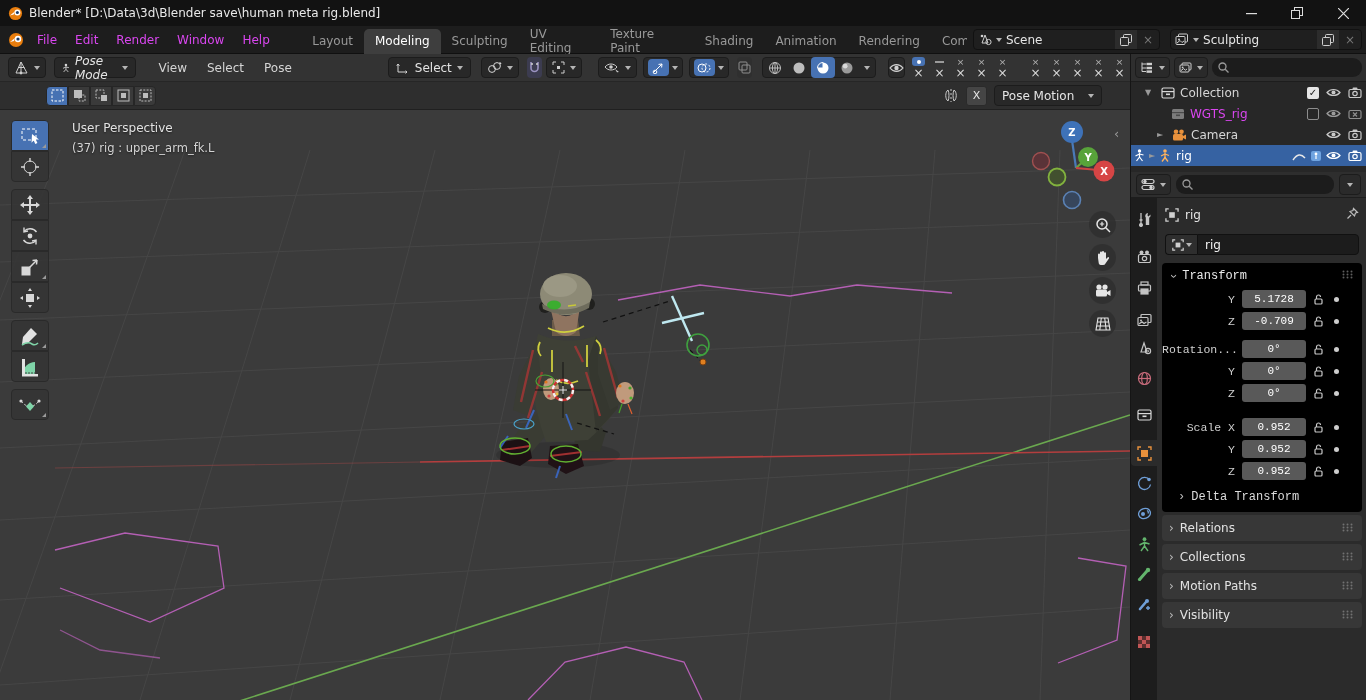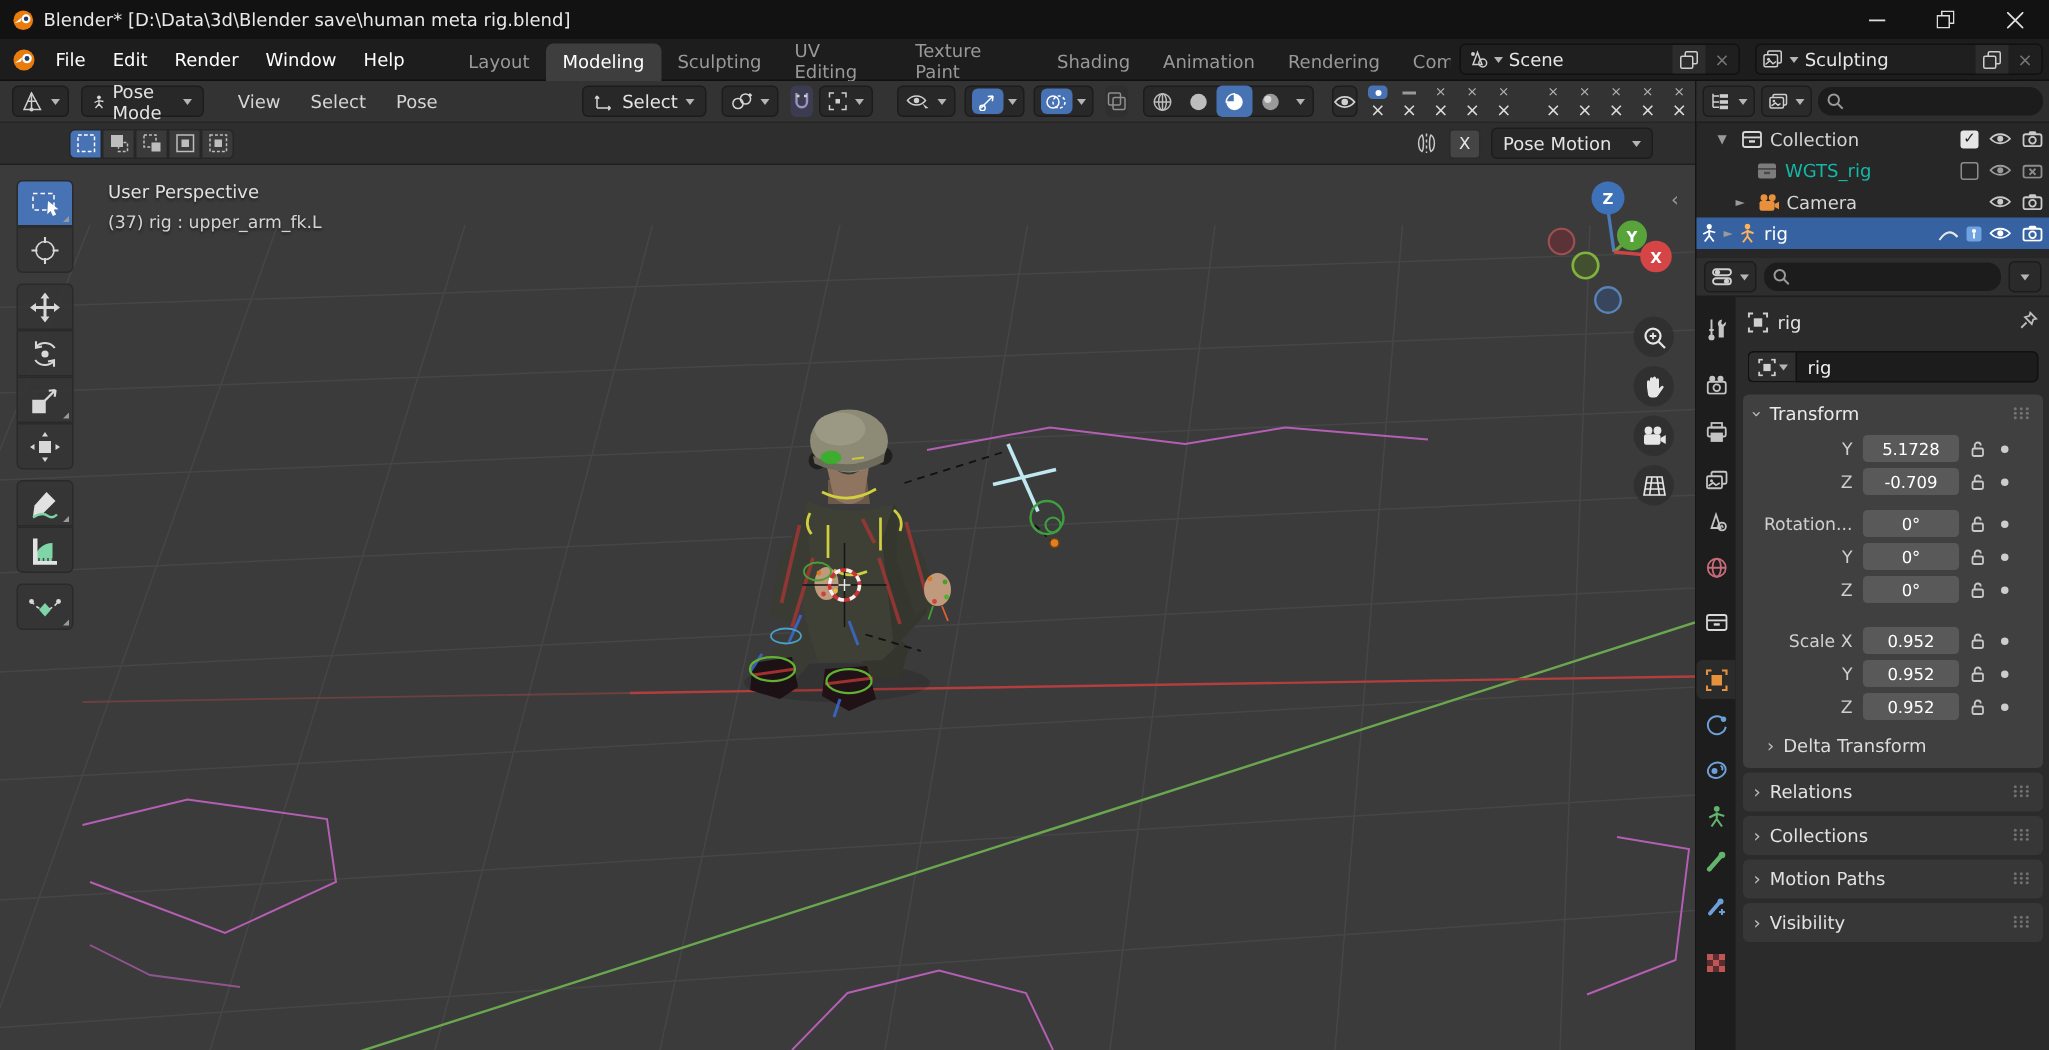--- a/index.html
+++ b/index.html
@@ -9,21 +9,21 @@
   
   #titlebar { position:absolute; left:0; top:0; width:1366px; height:26px;
     background:#121212; color:#e9e9e9; display:flex; align-items:center; font-size:12px; }
   #titlebar .logo { margin:0 6px 0 8px; display:flex; }
   #titlebar .win-controls { margin-left:auto; display:flex; height:100%; }
   .win-btn { width:46px; height:26px; display:flex; align-items:center; justify-content:center; color:#ddd; }
 
   
   #menubar { position:absolute; left:0; top:26px; width:1366px; height:28px;
     background:#1d1d1d; display:flex; align-items:center; border-bottom:1px solid #101010; }
-  .menu-item { color:#ffffff; font-size:12px; padding:4px 9px; border-radius:3px; }
+  .menu-item { color:#d946ef; font-size:12px; padding:4px 9px; border-radius:3px; }
   .ws-tab { color:#999; font-size:12px; padding:5px 11px 6px; border-radius:5px 5px 0 0; margin-top:3px; }
   .ws-tab.active { background:#3e3e3e; color:#fff; }
   .selector { display:flex; align-items:center; height:21px; background:#1f1f1f;
     border:1px solid #111; border-radius:4px; color:#e6e6e6; font-size:12px; }
   .selector .icn { padding:0 4px; display:flex; align-items:center; }
   .selector .lbl { flex:1; padding:0 4px; }
   .selector .mini { width:22px; height:100%; display:flex; align-items:center; justify-content:center; background:#2c2c2c; }
   .selector .mini.x { background:transparent; color:#777; }
 
   .chev { width:0; height:0; border-left:3.5px solid transparent; border-right:3.5px solid transparent; border-top:4px solid #b5b5b5; display:inline-block; }
@@ -61,42 +61,42 @@
     display:flex; align-items:center; justify-content:center; }
 
   
   #outliner { position:absolute; left:1130px; top:54px; width:236px; height:118px; background:#272727; border-left:1px solid #151515; }
   #outliner .hdr { height:28px; background:#2e2e2e; display:flex; align-items:center; padding:0 4px; gap:4px; border-bottom:1px solid #1d1d1d; }
   .search { flex:1; height:19px; background:#1c1c1c; border-radius:9px; display:flex; align-items:center; padding:0 6px; gap:4px; }
   .orow { height:21px; display:flex; align-items:center; font-size:12px; color:#d6d6d6; padding-right:4px; }
   .orow .disc { width:14px; text-align:center; color:#9a9a9a; font-size:8px; }
   .orow .nm { margin-left:5px; flex:1; white-space:nowrap; overflow:hidden; }
   .orow.sel { background:#3662a2; color:#fff; }
-  .dim { color:#14b8a6; }
+  .dim { color:#d946ef; }
   .cb { width:12px; height:12px; border-radius:2px; background:#e6e6e6; color:#1b1b1b; font-size:10px;
     display:flex; align-items:center; justify-content:center; font-weight:bold; }
   .cb.empty { background:transparent; border:1px solid #8d8d8d; }
   .rgt { display:flex; align-items:center; gap:7px; margin-left:4px; }
 
   
   #props { position:absolute; left:1130px; top:172px; width:236px; height:528px; background:#2b2b2b; border-left:1px solid #151515; }
   #props .hdr { height:26px; background:#2e2e2e; display:flex; align-items:center; gap:5px; padding:0 5px; border-bottom:1px solid #1d1d1d; }
   #ptabs { position:absolute; left:0; top:26px; width:26px; height:502px; background:#1d1d1d; }
   .ptab { position:absolute; left:0; width:26px; height:26px; display:flex; align-items:center; justify-content:center; }
   .ptab.active { background:#2b2b2b; border-radius:4px 0 0 4px; }
   #pcontent { position:absolute; left:26px; top:26px; width:210px; height:502px; overflow:hidden; }
 
   .crumb { display:flex; align-items:center; gap:6px; padding:9px 8px 4px; color:#e4e4e4; font-size:12px; }
   .namerow { display:flex; align-items:center; gap:0; margin:7px 8px 0; }
   .namefield { flex:1; height:21px; background:#1c1c1c; border:1px solid #111; border-radius:0 4px 4px 0;
     color:#efefef; font-size:12px; padding:0 7px; display:flex; align-items:center; }
   .nameicon { height:21px; width:32px; background:#2e2e2e; border:1px solid #111; border-right:none;
     border-radius:4px 0 0 4px; display:flex; align-items:center; justify-content:center; gap:2px; }
 
-  .panel { background:#404040; border-radius:4px; margin:8px 5px 0; padding-bottom:6px; }
+  .panel { background:#000000; border-radius:4px; margin:8px 5px 0; padding-bottom:6px;font-family:Liberation Mono, monospace; }
   .panel-h { height:25px; display:flex; align-items:center; gap:6px; padding:0 7px; color:#eaeaea; font-size:12px; }
   .collapsed { background:#373737; border-radius:4px; margin:3px 5px 0; height:26px; display:flex; align-items:center; gap:6px; padding:0 7px; color:#e2e2e2; font-size:12px; }
   .dgrip { margin-left:auto; opacity:.65; }
   .carr { color:#bdbdbd; font-size:12px; display:inline-block; }
   .carr.down { transform:rotate(90deg); }
 
   .trow { display:flex; align-items:center; height:22px; padding-right:8px; }
   .trow .tl { width:80px; text-align:right; color:#cfcfcf; font-size:11.5px; padding-right:7px;
     white-space:nowrap; overflow:hidden; }
   .vfield { width:64px; height:18px; background:#595959; border-radius:3px; color:#fff; font-size:11px;
@@ -215,21 +215,21 @@
 
 <div id="vp-header">
   <span class="chip" style="margin-left:8px; padding:0 5px;">
     <svg width="15" height="14" viewBox="0 0 15 14" fill="none" stroke="#cfcfcf">
         <path d="M2 12 L7 1 L13 12 Z"></path>
         <path d="M7 1 L7 12 M4.5 6.5 L10.5 6.5"></path>
         <circle cx="7" cy="12" r="1.4" fill="#cfcfcf" stroke="none"></circle>
       </svg>
     <span class="chev"></span>
   </span>
-  <span class="chip" style="margin-left:8px; width:122px; justify-content:space-between;">
+  <span class="chip" style="margin-left:8px; width:122px; justify-content:space-between;font-style:italic;">
     <svg width="12" height="14" viewBox="0 0 12 14">
         <circle cx="6" cy="2.3" r="1.9" fill="#d8d8d8"></circle>
         <path d="M6 4.5 L6 9 M6 5.5 L1.5 7.5 M6 5.5 L10.5 6.5 M6 9 L2.5 13 M6 9 L9.5 13" stroke="#d8d8d8" stroke-width="1.3" fill="none"></path>
       </svg>
     <span>Pose Mode</span>
     <span class="chev"></span>
   </span>
   <span class="hmenu" style="margin-left:12px;">View</span>
   <span class="hmenu">Select</span>
   <span class="hmenu">Pose</span>

